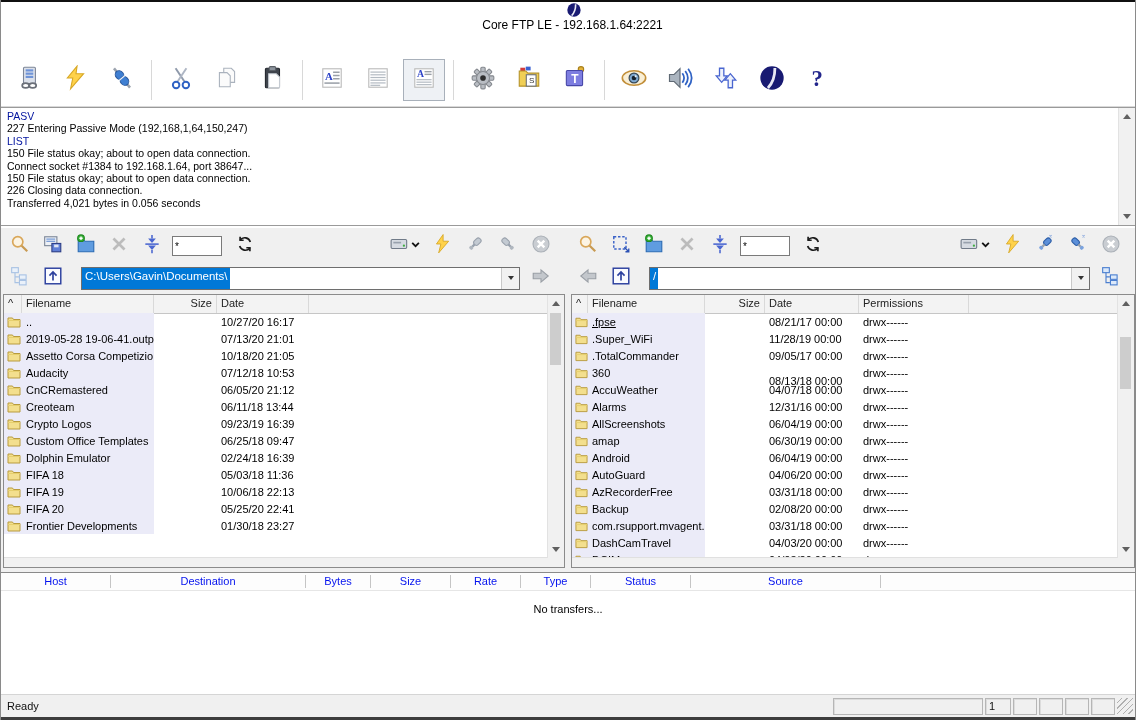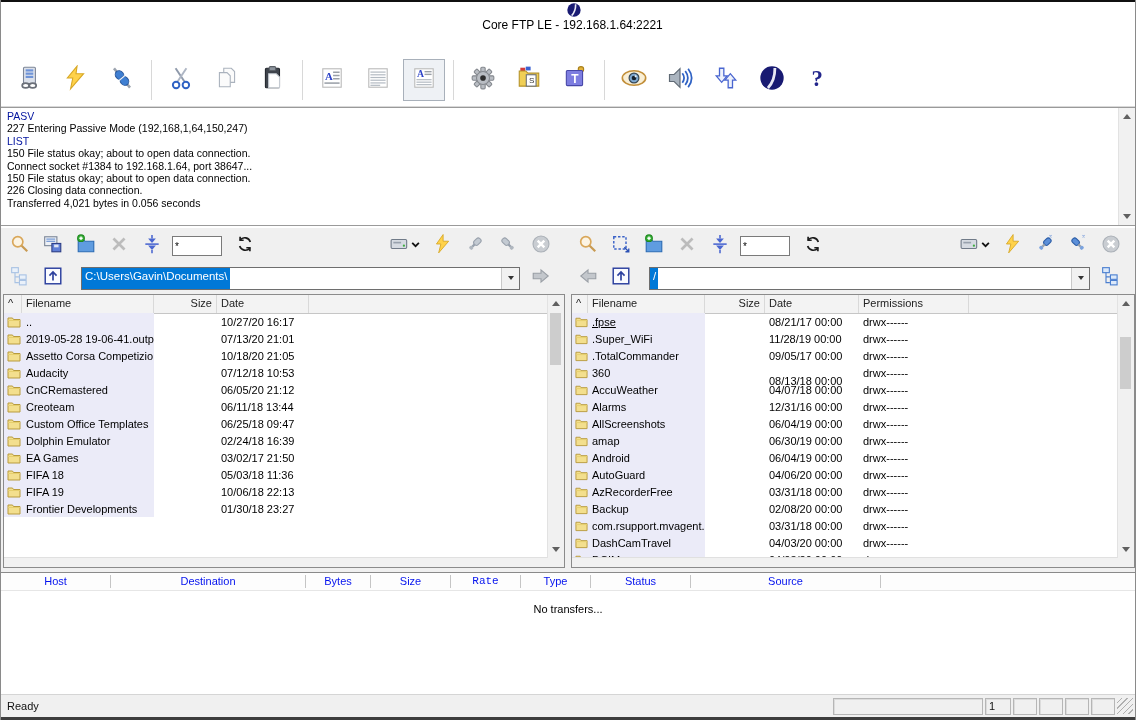--- a/index.html
+++ b/index.html
@@ -458,20 +458,32 @@
               <div class="fcell" style="width: 92px; flex: 0 0 92px;">06/11/18 13:44</div>
               <div style="flex: 1 1 0%;"></div>
             </div>
             <div class="frow">
               <div class="fcell tint" style="width: 18px; flex: 0 0 18px; padding: 0px 0px 0px 3px;">
                 <svg width="14" height="13" viewBox="0 0 14 12">
                   <path d="M1 2.5 h4.5 l1 1.5 H13 v7.5 H1 z" fill="#f3df8e" stroke="#b89b3e"></path>
                   <path d="M1 5 h12" stroke="#e6cf6e"></path>
                 </svg>
               </div>
+              <div class="fcell tint" style="width: 132px; flex: 0 0 132px;">Crypto Logos</div>
+              <div class="fcell r" style="width: 63px; flex: 0 0 63px;"></div>
+              <div class="fcell" style="width: 92px; flex: 0 0 92px;">09/23/19 16:39</div>
+              <div style="flex: 1 1 0%;"></div>
+            </div>
+            <div class="frow">
+              <div class="fcell tint" style="width: 18px; flex: 0 0 18px; padding: 0px 0px 0px 3px;">
+                <svg width="14" height="13" viewBox="0 0 14 12">
+                  <path d="M1 2.5 h4.5 l1 1.5 H13 v7.5 H1 z" fill="#f3df8e" stroke="#b89b3e"></path>
+                  <path d="M1 5 h12" stroke="#e6cf6e"></path>
+                </svg>
+              </div>
               <div class="fcell tint" style="width: 132px; flex: 0 0 132px;">Custom Office Templates</div>
               <div class="fcell r" style="width: 63px; flex: 0 0 63px;"></div>
               <div class="fcell" style="width: 92px; flex: 0 0 92px;">06/25/18 09:47</div>
               <div style="flex: 1 1 0%;"></div>
             </div>
             <div class="frow">
               <div class="fcell tint" style="width: 18px; flex: 0 0 18px; padding: 0px 0px 0px 3px;">
                 <svg width="14" height="13" viewBox="0 0 14 12">
                   <path d="M1 2.5 h4.5 l1 1.5 H13 v7.5 H1 z" fill="#f3df8e" stroke="#b89b3e"></path>
                   <path d="M1 5 h12" stroke="#e6cf6e"></path>
@@ -482,47 +494,47 @@
               <div class="fcell" style="width: 92px; flex: 0 0 92px;">02/24/18 16:39</div>
               <div style="flex: 1 1 0%;"></div>
             </div>
             <div class="frow">
               <div class="fcell tint" style="width: 18px; flex: 0 0 18px; padding: 0px 0px 0px 3px;">
                 <svg width="14" height="13" viewBox="0 0 14 12">
                   <path d="M1 2.5 h4.5 l1 1.5 H13 v7.5 H1 z" fill="#f3df8e" stroke="#b89b3e"></path>
                   <path d="M1 5 h12" stroke="#e6cf6e"></path>
                 </svg>
               </div>
-              <div class="fcell tint" style="width: 132px; flex: 0 0 132px;">EA Games</div>
-              <div class="fcell r" style="width: 63px; flex: 0 0 63px;"></div>
-              <div class="fcell" style="width: 92px; flex: 0 0 92px;">03/02/17 21:50</div>
-              <div style="flex: 1 1 0%;"></div>
-            </div>
-            <div class="frow">
-              <div class="fcell tint" style="width: 18px; flex: 0 0 18px; padding: 0px 0px 0px 3px;">
-                <svg width="14" height="13" viewBox="0 0 14 12">
-                  <path d="M1 2.5 h4.5 l1 1.5 H13 v7.5 H1 z" fill="#f3df8e" stroke="#b89b3e"></path>
-                  <path d="M1 5 h12" stroke="#e6cf6e"></path>
-                </svg>
-              </div>
               <div class="fcell tint" style="width: 132px; flex: 0 0 132px;">FIFA 18</div>
               <div class="fcell r" style="width: 63px; flex: 0 0 63px;"></div>
               <div class="fcell" style="width: 92px; flex: 0 0 92px;">05/03/18 11:36</div>
               <div style="flex: 1 1 0%;"></div>
             </div>
             <div class="frow">
               <div class="fcell tint" style="width: 18px; flex: 0 0 18px; padding: 0px 0px 0px 3px;">
                 <svg width="14" height="13" viewBox="0 0 14 12">
                   <path d="M1 2.5 h4.5 l1 1.5 H13 v7.5 H1 z" fill="#f3df8e" stroke="#b89b3e"></path>
                   <path d="M1 5 h12" stroke="#e6cf6e"></path>
                 </svg>
               </div>
               <div class="fcell tint" style="width: 132px; flex: 0 0 132px;">FIFA 19</div>
               <div class="fcell r" style="width: 63px; flex: 0 0 63px;"></div>
               <div class="fcell" style="width: 92px; flex: 0 0 92px;">10/06/18 22:13</div>
+              <div style="flex: 1 1 0%;"></div>
+            </div>
+            <div class="frow">
+              <div class="fcell tint" style="width: 18px; flex: 0 0 18px; padding: 0px 0px 0px 3px;">
+                <svg width="14" height="13" viewBox="0 0 14 12">
+                  <path d="M1 2.5 h4.5 l1 1.5 H13 v7.5 H1 z" fill="#f3df8e" stroke="#b89b3e"></path>
+                  <path d="M1 5 h12" stroke="#e6cf6e"></path>
+                </svg>
+              </div>
+              <div class="fcell tint" style="width: 132px; flex: 0 0 132px;">FIFA 20</div>
+              <div class="fcell r" style="width: 63px; flex: 0 0 63px;"></div>
+              <div class="fcell" style="width: 92px; flex: 0 0 92px;">05/25/20 22:41</div>
               <div style="flex: 1 1 0%;"></div>
             </div>
             <div class="frow">
               <div class="fcell tint" style="width: 18px; flex: 0 0 18px; padding: 0px 0px 0px 3px;">
                 <svg width="14" height="13" viewBox="0 0 14 12">
                   <path d="M1 2.5 h4.5 l1 1.5 H13 v7.5 H1 z" fill="#f3df8e" stroke="#b89b3e"></path>
                   <path d="M1 5 h12" stroke="#e6cf6e"></path>
                 </svg>
               </div>
               <div class="fcell tint" style="width: 132px; flex: 0 0 132px;">Frontier Developments</div>
@@ -875,21 +887,21 @@
         </div>
     </div>
   </div>
 
   <div id="transfer">
     <div id="tq-head">
         <div class="tqcell" style="width: 110px;">Host</div>
         <div class="tqcell" style="width: 195px;">Destination</div>
         <div class="tqcell" style="width: 65px;">Bytes</div>
         <div class="tqcell" style="width: 80px;">Size</div>
-        <div class="tqcell" style="width: 70px; font-family: Liberation Mono, monospace;">Rate</div>
+        <div class="tqcell" style="width: 70px;">Rate</div>
         <div class="tqcell" style="width: 70px;">Type</div>
         <div class="tqcell" style="width: 100px;">Status</div>
         <div class="tqcell" style="width: 190px;">Source</div>
         <div class="tqfill"></div>
       </div>
     <div id="tq-body">
       <span>No transfers...</span>
     </div>
   </div>
 

